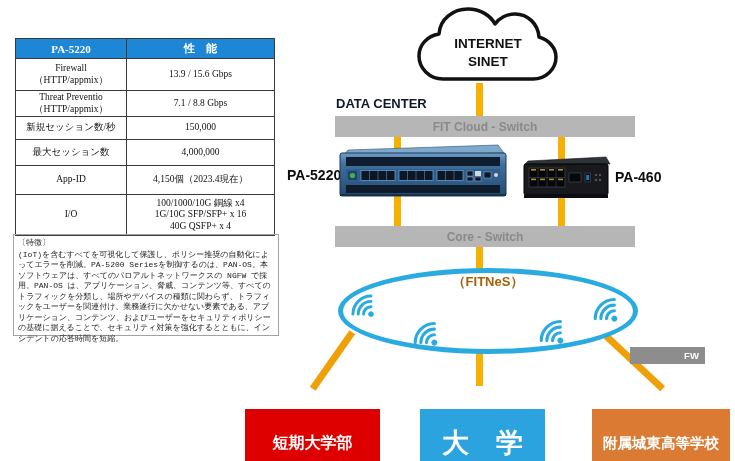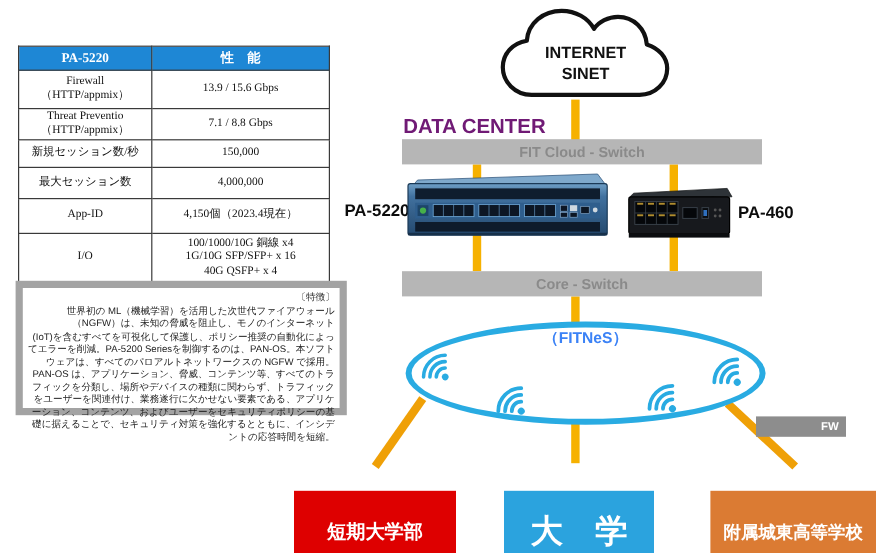--- a/index.html
+++ b/index.html
@@ -9,49 +9,49 @@
   
   .spec-table{position:absolute;left:15px;top:38px;width:260px;border-collapse:collapse;
               font-family:"Liberation Serif",serif;color:#111;}
   .spec-table th,.spec-table td{border:1px solid #3a3a3a;text-align:center;vertical-align:middle;padding:1px 2px;}
   .spec-table th{background:#1E87D5;color:#fff;font-size:11px;font-weight:bold;height:17px;}
   .spec-table td{font-size:9.5px;line-height:1.2;}
   .col-label{width:106px;}
   .r0 td{height:29px}.r1 td{height:23px}.r2 td{height:20px}.r3 td{height:23px}.r4 td{height:26px}.r5 td{height:38px}
 
   
-  .features{position:absolute;left:13px;top:234px;width:256px;height:94px;border:6px solid #a3a3a3;
-            padding:3px 4px;font-family:Liberation Sans, sans-serif;font-size:8px;line-height:1.32;color:#222;text-align:right;}
+  .features{position:absolute;left:13px;top:234px;width:256px;height:94px;border:1px solid #a3a3a3;
+            padding:3px 4px;font-family:Liberation Mono, monospace;font-size:8px;line-height:1.32;color:#222;}
   .features .ttl{margin-bottom:1px;}
   .features p{margin:0;}
 
   
   .vline{position:absolute;width:7px;background:#F6B100;z-index:1;}
   .dline{position:absolute;width:7px;background:#EFA007;z-index:1;}
 
   
   .cloud{position:absolute;left:412px;top:5px;z-index:2;}
 
   
-  .dc-label{position:absolute;left:336px;top:96px;font-size:17px;font-weight:bold;color:#701a75;z-index:2;}
+  .dc-label{position:absolute;left:336px;top:96px;font-size:13px;font-weight:bold;color:#0f172a;z-index:2;}
   .switch-bar{position:absolute;left:335px;width:300px;height:21px;background:#B6B6B6;z-index:2;
               display:flex;align-items:center;justify-content:center;
               font-size:12px;font-weight:bold;color:#8A8A8A;}
   .bar-fitcloud{top:116px;}
   .bar-core{top:226px;}
 
   
   .dev{position:absolute;z-index:3;}
   .dev-label{position:absolute;font-size:14px;font-weight:bold;color:#0c0c0c;z-index:3;}
 
   
   .ellipse{position:absolute;left:338px;top:268px;width:300px;height:86px;box-sizing:border-box;
            background:#fff;border:5px solid #29ABE2;border-radius:50%;z-index:2;text-align:center;}
   .net-title{margin-top:9px;font-size:13.5px;font-weight:bold;color:#1F3864;line-height:1.25;}
-  .net-sub{font-size:13px;font-weight:bold;color:#3b82f6;}
+  .net-sub{font-size:13px;font-weight:bold;color:#a16207;}
   .net-wifi{position:absolute;left:0;right:0;bottom:8px;font-size:11px;font-weight:bold;color:#17366B;}
   .wifi{position:absolute;z-index:3;}
 
   
   .fw-tag{position:absolute;left:630px;top:347px;width:27px;height:17px;background:#8D8D8D;z-index:4;
           display:flex;align-items:center;justify-content:center;color:#fff;font-size:9.5px;font-weight:bold;padding-left:48px;}
 
   
   .site{position:absolute;top:385px;height:68px;z-index:3;display:flex;align-items:center;justify-content:center;
         color:#fff;font-weight:bold;margin-top:24px;}
@@ -120,21 +120,20 @@
         <div>100/1000/10G 銅線 x4</div>
         <div>1G/10G SFP/SFP+ x 16</div>
         <div>40G QSFP+ x 4</div>
       </td>
     </tr>
   </tbody>
     </table>
 
   <div class="features">
     <div class="ttl">〔特徴〕</div>
-    <p>世界初の ML（機械学習）を活用した次世代ファイアウォール（NGFW）は、未知の脅威を阻止し、モノのインターネット</p>
     <p>(IoT)を含むすべてを可視化して保護し、ポリシー推奨の自動化によってエラーを削減。PA-5200 Seriesを制御するのは、PAN-OS。本ソフトウェアは、すべてのパロアルトネットワークスの NGFW で採用。PAN-OS は、アプリケーション、脅威、コンテンツ等、すべてのトラフィックを分類し、場所やデバイスの種類に関わらず、トラフィックをユーザーを関連付け、業務遂行に欠かせない要素である、アプリケーション、コンテンツ、およびユーザーをセキュリティポリシーの基礎に据えることで、セキュリティ対策を強化するとともに、インシデントの応答時間を短縮。</p>
   </div>
 
   <div class="vline" style="left:476px;top:83px;height:34px;"></div>
   <div class="vline" style="left:394px;top:137px;height:89px;"></div>
   <div class="vline" style="left:558px;top:137px;height:89px;"></div>
   <div class="vline" style="left:476px;top:247px;height:32px;"></div>
   <div class="vline" style="left:476px;top:342px;height:44px;"></div>
   <div class="dline" style="left:329px;top:326px;height:69px;transform:rotate(35deg);"></div>
   <div class="dline" style="left:631px;top:324px;height:77px;transform:rotate(-47deg);"></div>

